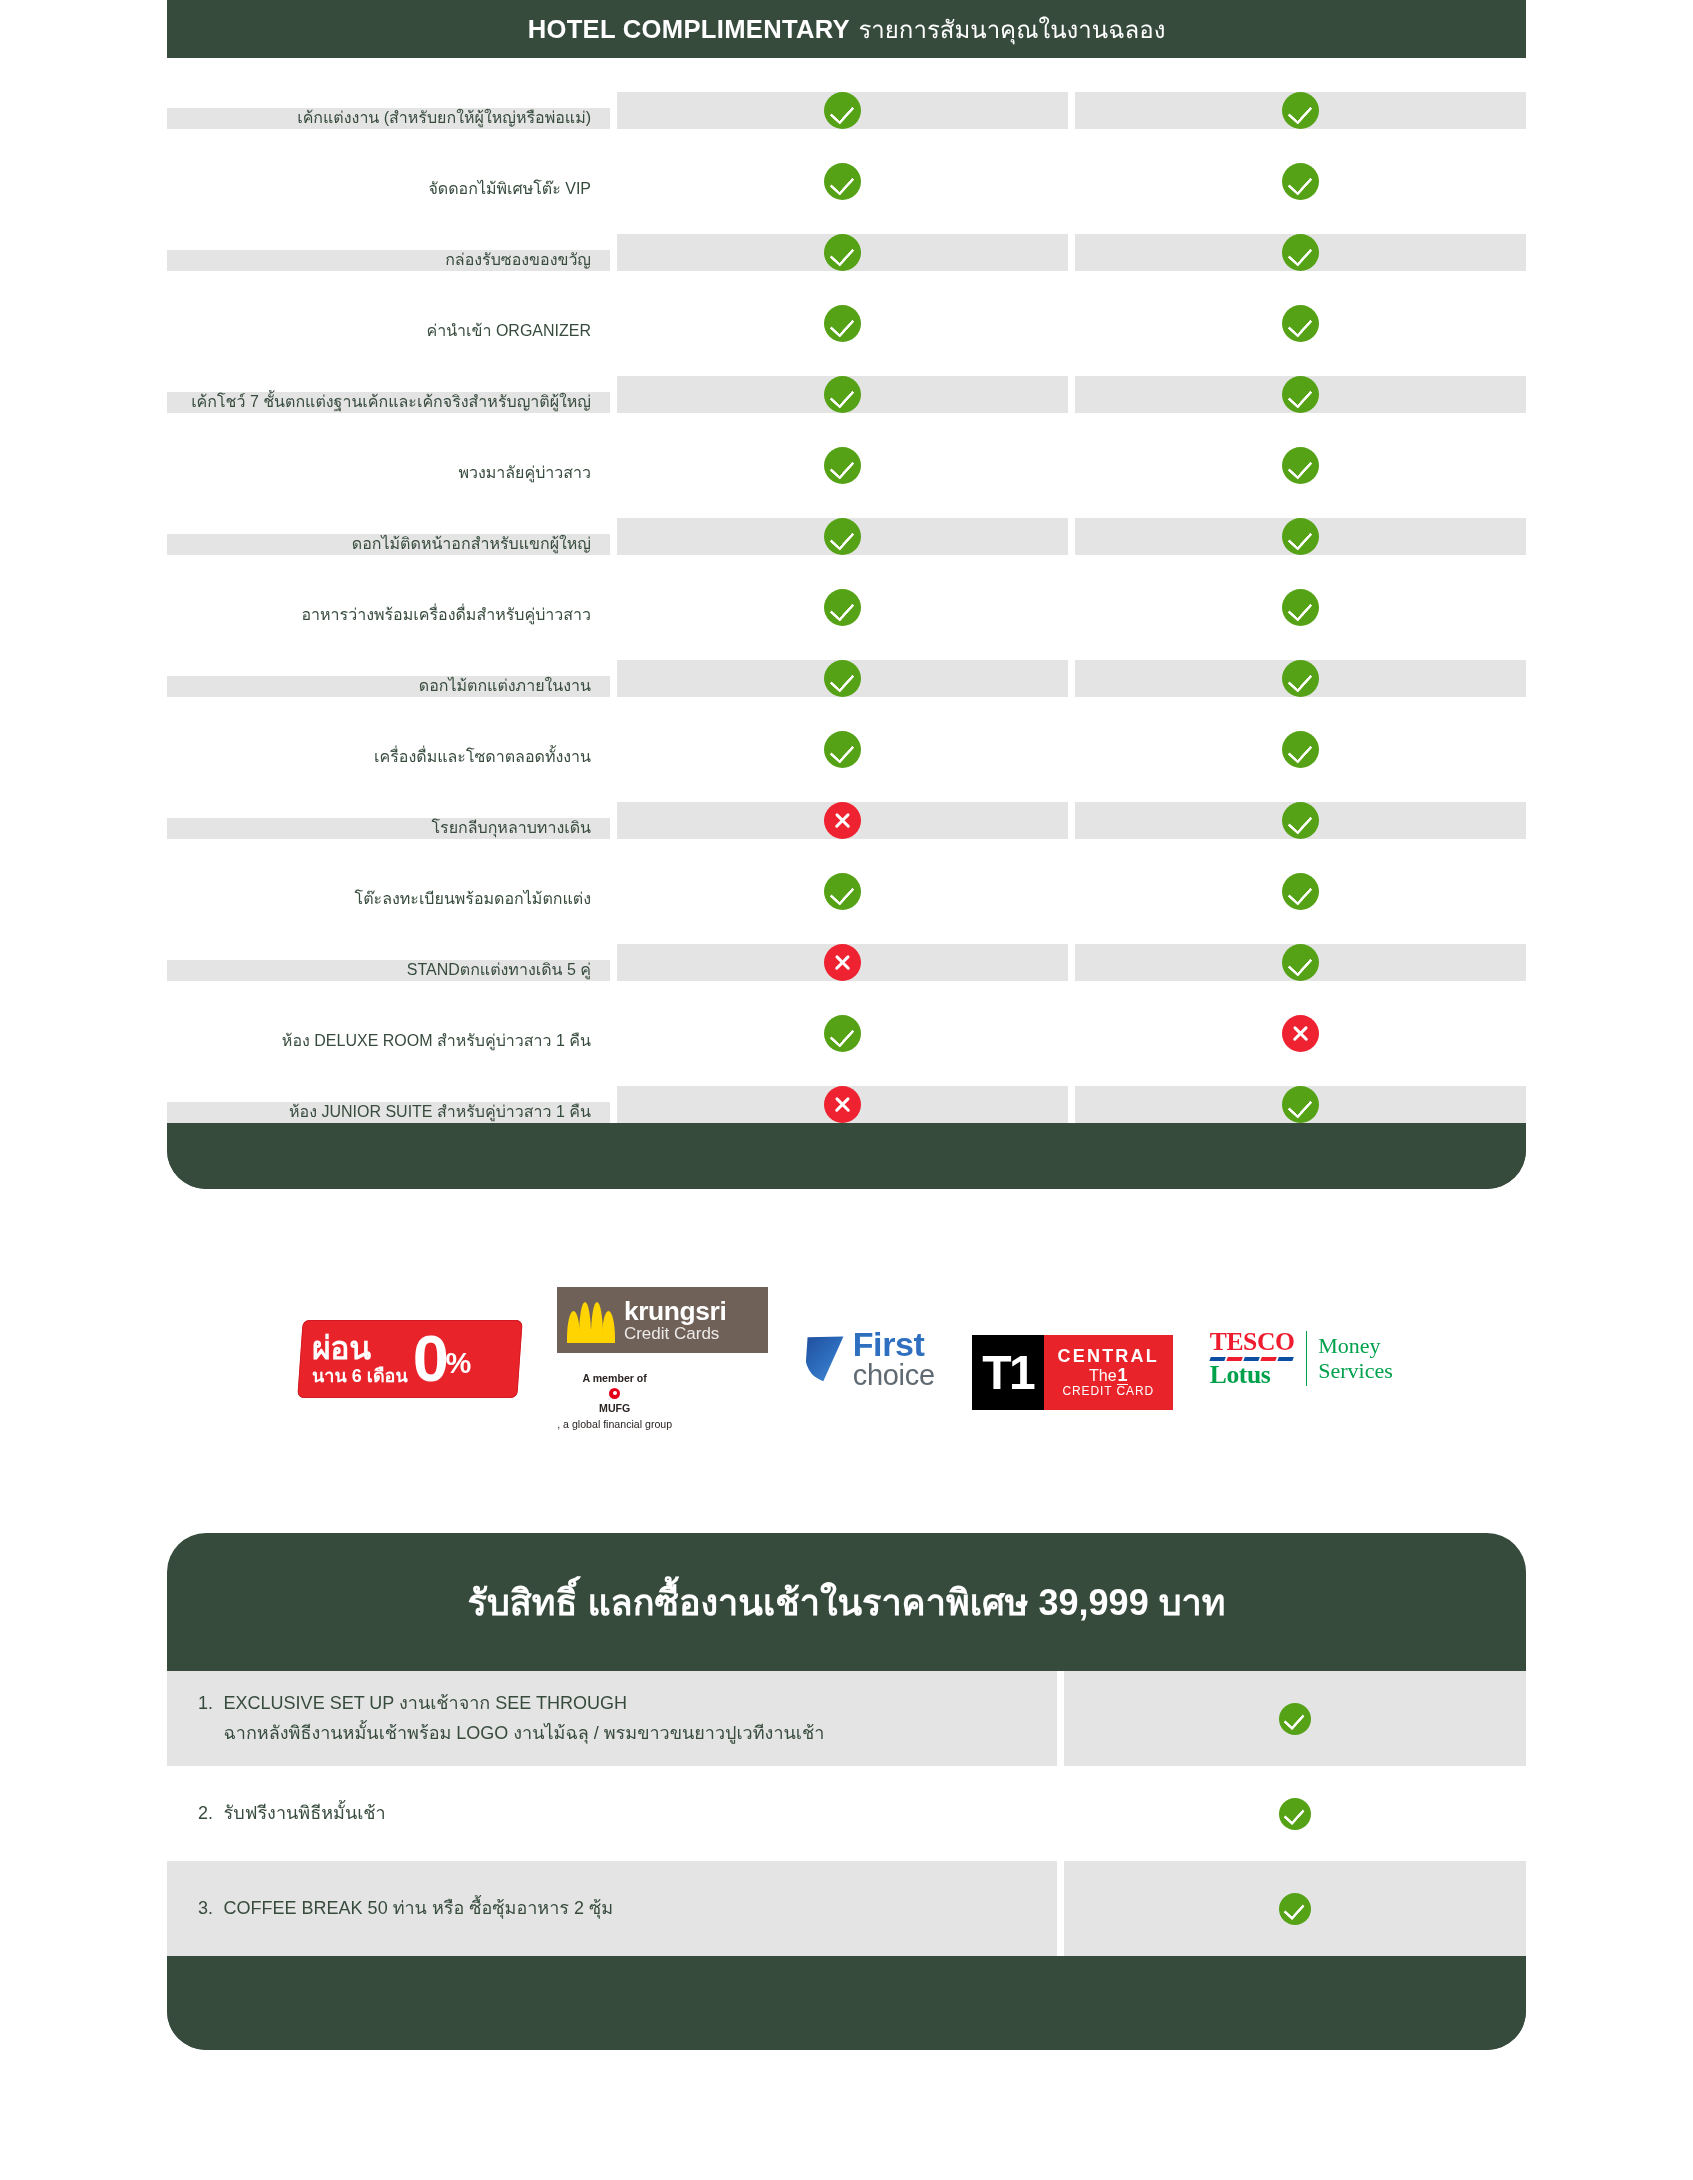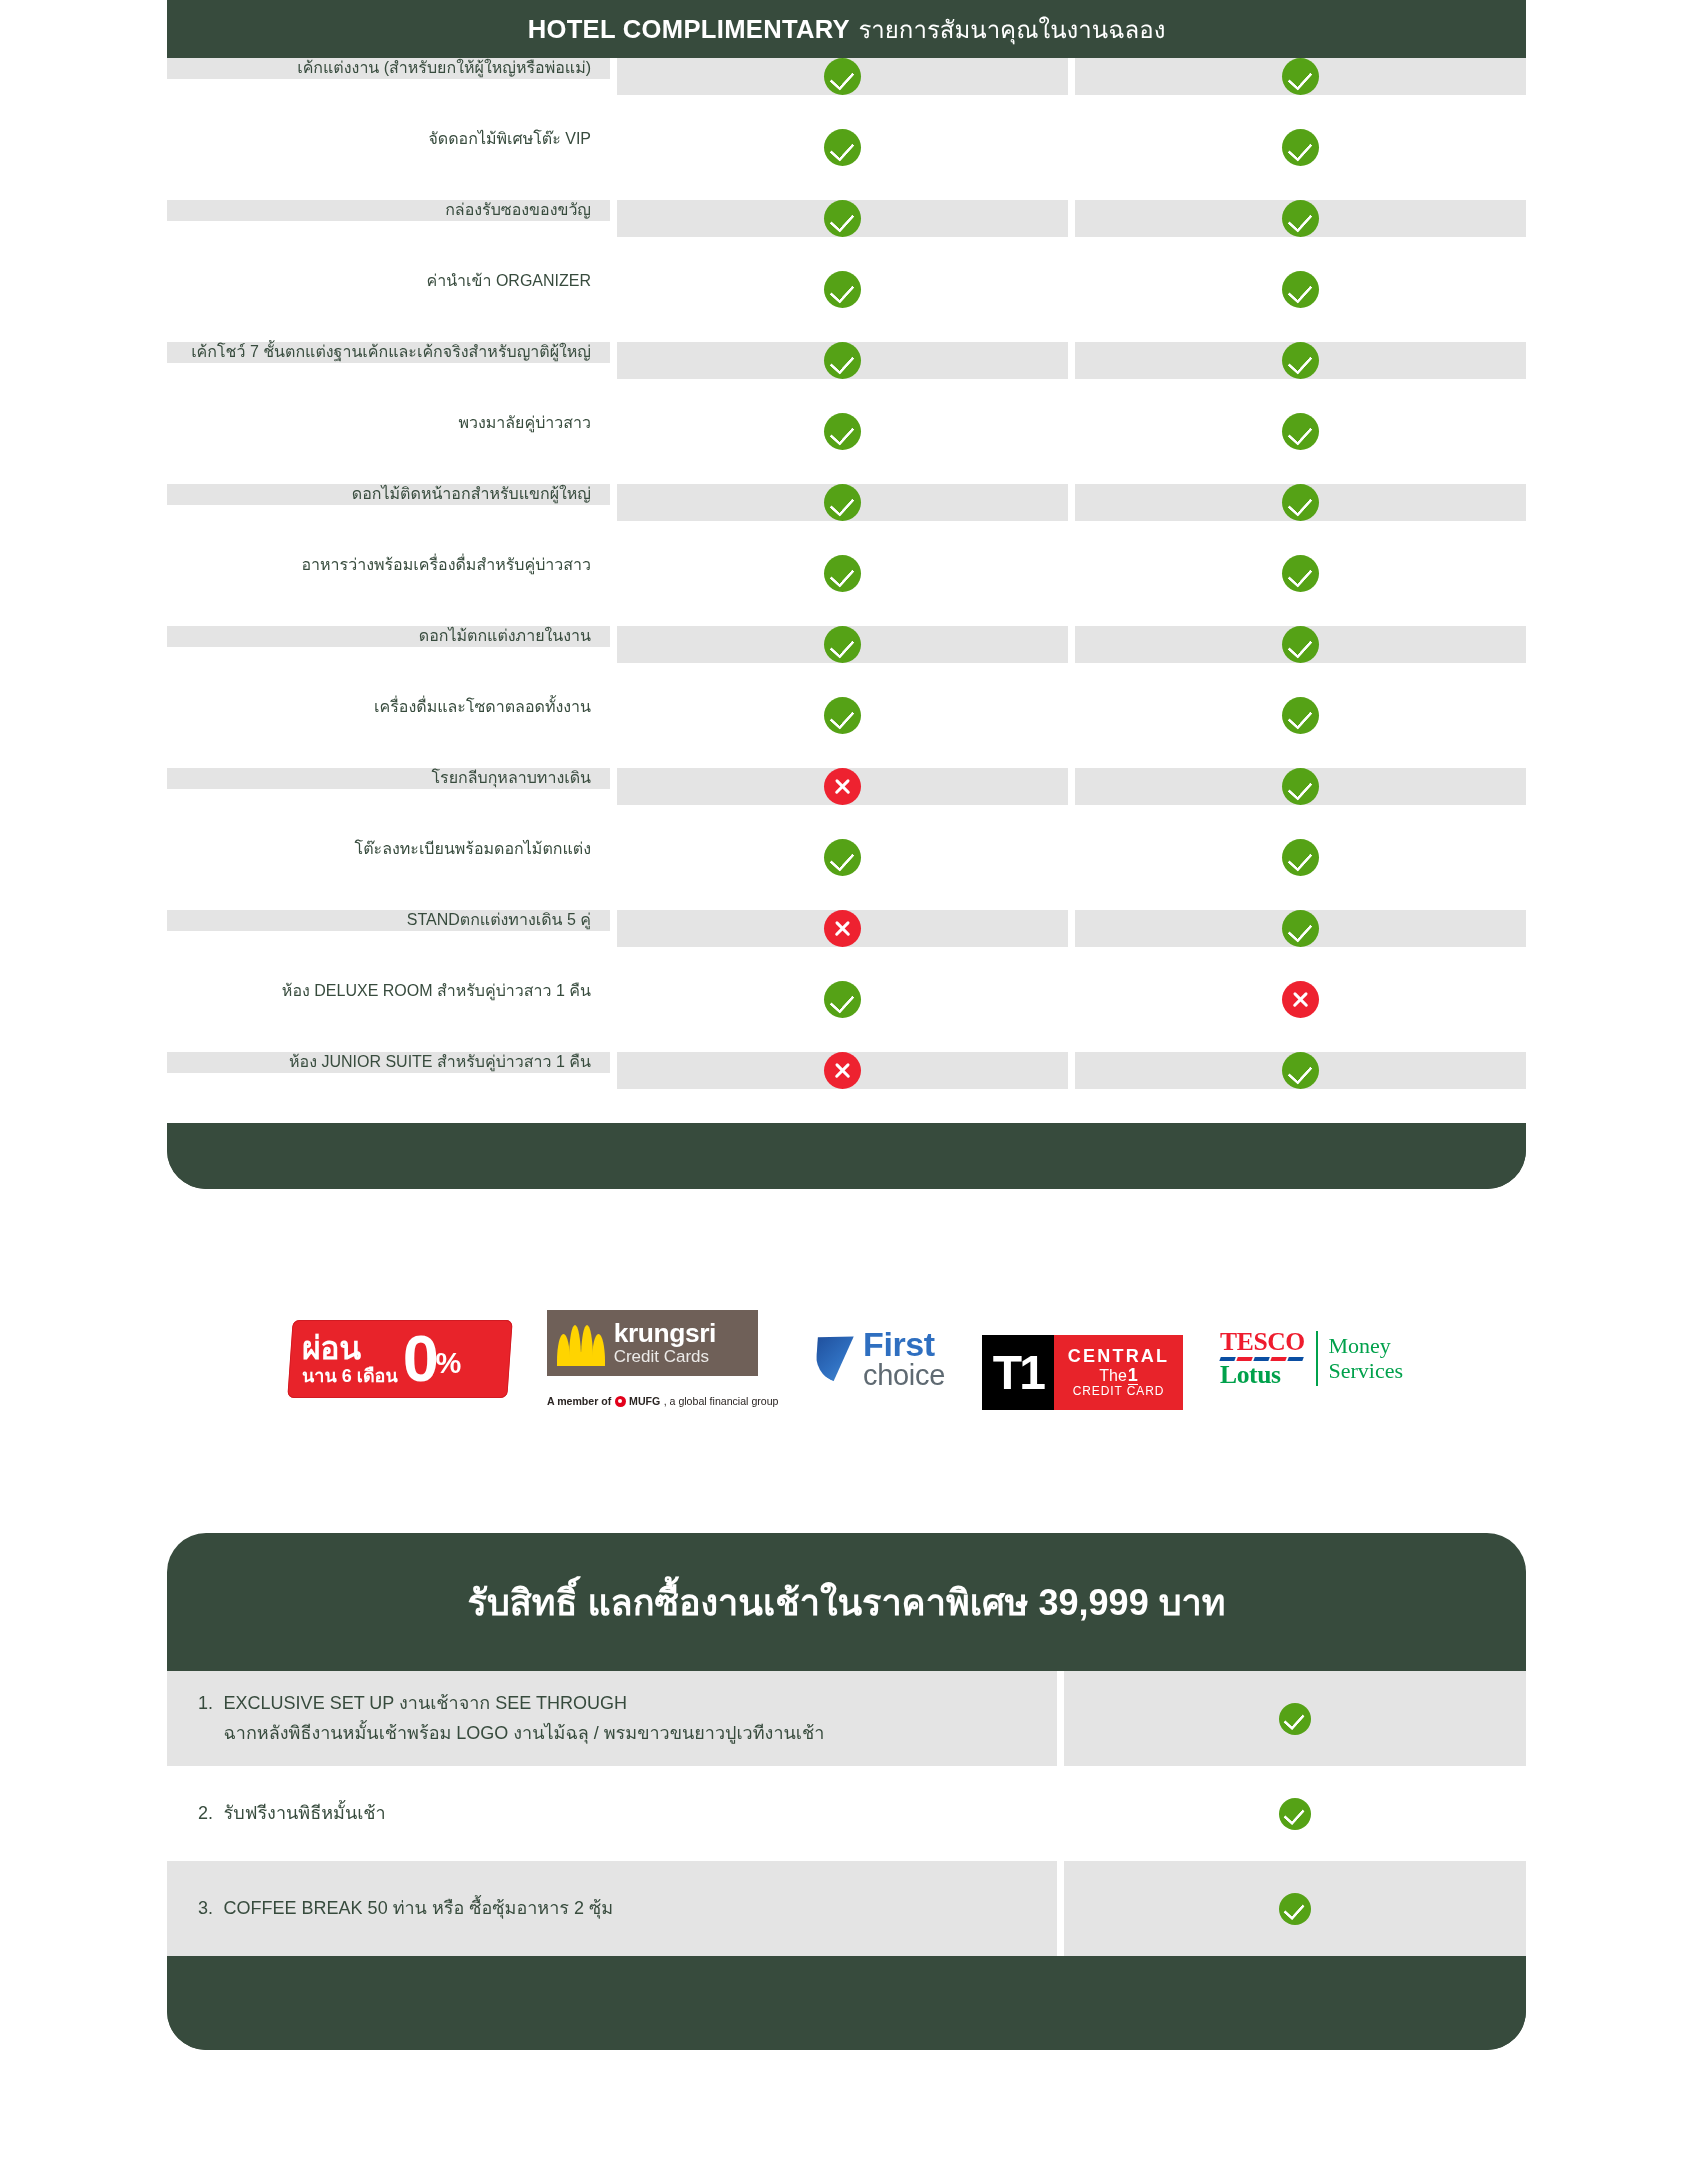--- a/index.html
+++ b/index.html
@@ -54,21 +54,21 @@
     margin-left: 8.5px;
   }
 
   .rows-area {
     background: #ffffff;
     padding-bottom: 0;
   }
 
   .trow {
     display: flex;
-    align-items: flex-start;
+    align-items: flex-end;
     height: 71px;
     gap: 7px;
     background: transparent;
   }
   .trow .cell {
     display: flex;
     align-items: center;
     justify-content: center;
     background: transparent;
   }
@@ -228,21 +228,21 @@
   .logo-krungsri .kmark span:nth-child(4){ left: 35px; width: 12.8px; height: 32px; }
   .logo-krungsri .kmark span:nth-child(5){
     left: 9.4px; width: 29px; height: 14.5px;
     border-radius: 50% 50% 0 0 / 100% 100% 0 0;
   }
   .logo-krungsri .ktext { display: flex; flex-direction: column; line-height: 1.05; }
   .logo-krungsri .kname { color: #ffffff; font-size: 26.4px; font-weight: bold; letter-spacing: -0.4px; }
   .logo-krungsri .ksub  { color: #eceae8; font-size: 17px; }
   .logo-krungsri .kmufg {
     font-size: 10.6px; color: #2a2422; margin-top: 19px; white-space: nowrap;
-    display: flex; align-items: center; gap: 3.4px; font-weight: 600;
+    display: flex; align-items: center; gap: 3.4px; font-weight: 600; flex-direction: column;
   }
   .logo-krungsri .kmufg .dot {
     width: 11px; height: 11px; border-radius: 50%; background: #e2001a;
     display: inline-block; position: relative;
   }
   .logo-krungsri .kmufg .dot::after {
     content: ""; position: absolute; left: 3.4px; top: 3.4px;
     width: 4.3px; height: 4.3px; border-radius: 50%; background: #ffffff;
   }
   .logo-krungsri .kmufg .light { font-weight: 400; }

